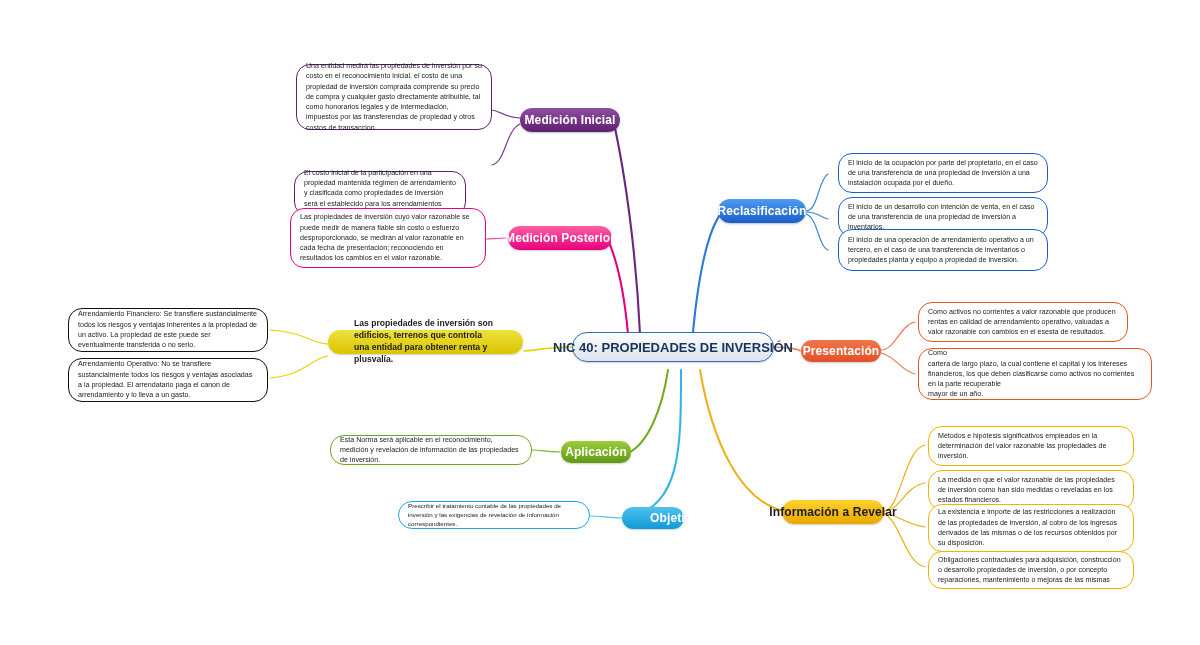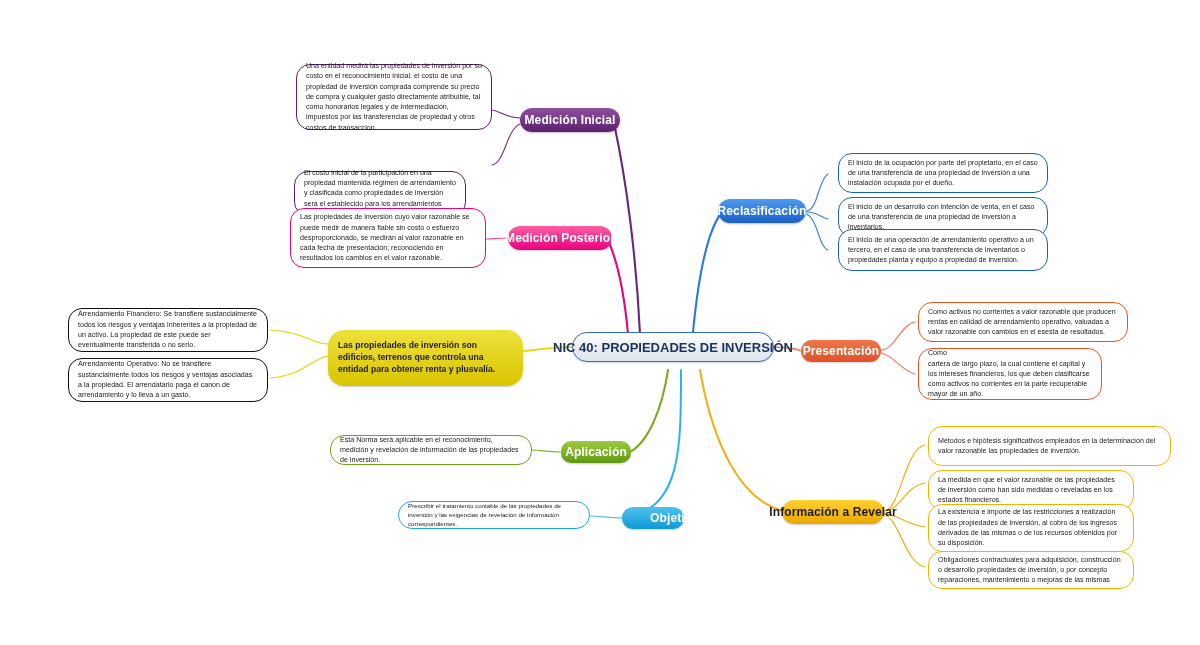--- a/index.html
+++ b/index.html
@@ -94,29 +94,29 @@
   .b-green  { border-color: #6ea51a; }
   .b-lblue  { border-color: #18a8e8; }
   .b-black  { border-color: #111111; }
 
   
   .mainbranch {
     position: absolute;
     left: 328px;
     top: 330px;
     width: 195px;
-    height: 56px;
+    height: 24px;
     box-sizing: border-box;
     border-radius: 16px;
     background: linear-gradient(#efe13b, #d9c400);
     color: #1d1d1d;
     font-weight: bold;
     font-size: 8.6px;
     line-height: 1.38;
-    padding: 5px 10px;
+    padding: 5px 26px;
     display: flex;
     align-items: center;
     box-shadow: 0 1px 2px rgba(0,0,0,.2);
   }
 </style>
 </head>
 <body>
 
 <div id="canvas">
 
@@ -182,27 +182,27 @@
   <div class="leaf b-blue" style="left:838px; top:153px; width:210px; height:40px;">El inicio de la ocupación por parte del propietario, en el caso de una transferencia de una propiedad de inversión a una instalación ocupada por el dueño.</div>
 
   <div class="leaf b-blue" style="left:838px; top:197px; width:210px; height:40px;">El inicio de un desarrollo con intención de venta, en el caso de una transferencia de una propiedad de inversión a inventarios.</div>
 
   <div class="leaf b-blue" style="left:838px; top:229px; width:210px; height:42px;">El inicio de una operación de arrendamiento operativo a un tercero, en el caso de una transferencia de inventarios o propiedades planta y equipo a propiedad de inversión.</div>
 
   <div class="node c-orange" style="left:801px; top:340px; width:80px; height:22px;">Presentación</div>
 
   <div class="leaf b-orange" style="left:918px; top:302px; width:210px; height:40px;">Como activos no corrientes a valor razonable que producen rentas en calidad de arrendamiento operativo, valuadas a valor razonable con cambios en el esesta de resultados.</div>
 
-  <div class="leaf b-orange" style="left:918px; top:348px; width:184px; height:52px; white-space:pre-line;">Como
+  <div class="leaf b-orange" style="left:918px; top:348px; width:234px; height:52px; white-space:pre-line;">Como
  cartera de largo plazo, la cual contiene el capital y los intereses financieros, los que deben clasificarse como activos no corrientes en la parte recuperable
  mayor de un año.</div>
 
   <div class="node c-yellow" style="left:782px; top:500px; width:102px; height:24px;">Información a Revelar</div>
 
-  <div class="leaf b-yellow" style="left:928px; top:426px; width:243px; height:40px;">Métodos e hipótesis significativos empleados en la determinación del valor razonable las propiedades de inversión.</div>
+  <div class="leaf b-yellow" style="left:928px; top:426px; width:206px; height:40px;">Métodos e hipótesis significativos empleados en la determinación del valor razonable las propiedades de inversión.</div>
 
   <div class="leaf b-yellow" style="left:928px; top:470px; width:206px; height:40px;">La medida en que el valor razonable de las propiedades de inversión como han sido medidas o reveladas en los estados financieros.</div>
 
   <div class="leaf b-yellow" style="left:928px; top:504px; width:206px; height:48px;">La existencia e importe de las restricciones a realización de las propiedades de inversión, al cobro de los ingresos derivados de las mismas o de los recursos obtenidos por su disposición.</div>
 
   <div class="leaf b-yellow" style="left:928px; top:551px; width:206px; height:38px;">Obligaciones contractuales para adquisición, construcción o desarrollo propiedades de inversión, o por concepto reparaciones, mantenimiento o mejoras de las mismas</div>
 
   <div class="mainbranch">Las propiedades de inversión son edificios, terrenos que controla una entidad para obtener renta y plusvalía.</div>
 
   <div class="leaf b-black" style="left:68px; top:308px; width:200px; height:44px;">Arrendamiento Financiero: Se transfiere sustancialmente todos los riesgos y ventajas inherentes a la propiedad de un activo. La propiedad de este puede ser eventualmente transferida o no serlo.</div>

